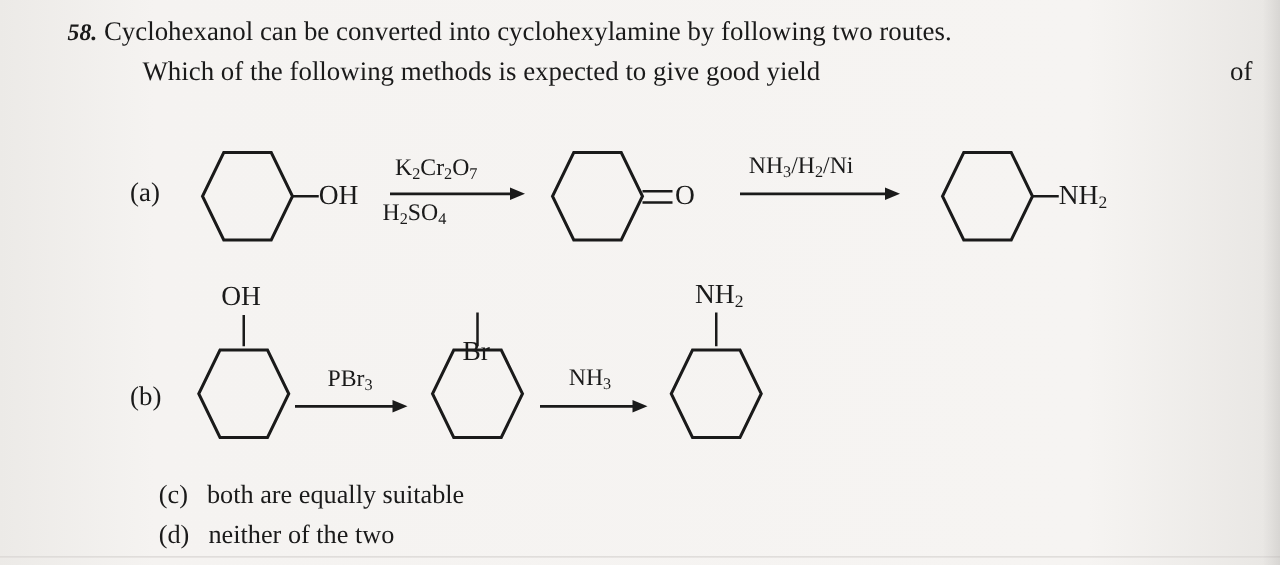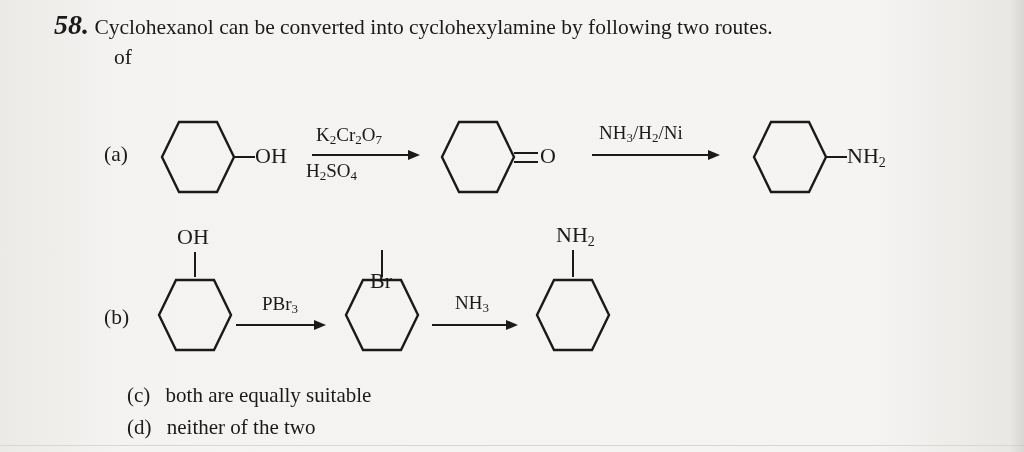--- a/index.html
+++ b/index.html
@@ -38,21 +38,21 @@
   
   .qwrap {
     position: absolute;
     left: 54px;
     top: 10px;
     width: 950px;
   }
   .qnum {
     font-weight: bold;
     font-style: italic;
-    font-size: 28px;
+    font-size: 19px;
   }
   .qline {
     font-size: 21.5px;
     line-height: 30px;
     text-align: justify;
   }
   .qline1 { text-align: justify; text-justify: inter-word; }
   .qline2 {
     margin-left: 60px;
     width: 888px;
@@ -132,20 +132,21 @@
 
 <div class="page">
   <div class="content">
 
     <div class="qwrap">
       <div class="qline qline1">
         <span class="qnum">58.</span>
         <span>Cyclohexanol can be converted into cyclohexylamine by following two routes.</span>
       </div>
       <div class="qline qline2">
+        <span>Which of the following methods is expected to give good yield</span>
         <span>of</span>
       </div>
     </div>
 
     <div class="optlabel opt-a">(a)</div>
 
     <svg class="hex" style="left:160px; top:118px;" width="76" height="78" viewBox="0 0 76 78">
       <polygon points="19,4 57,4 74,39 57,74 19,74 2,39" fill="none" stroke="#1a1a1a" stroke-width="2.4"></polygon>
     </svg>
 

